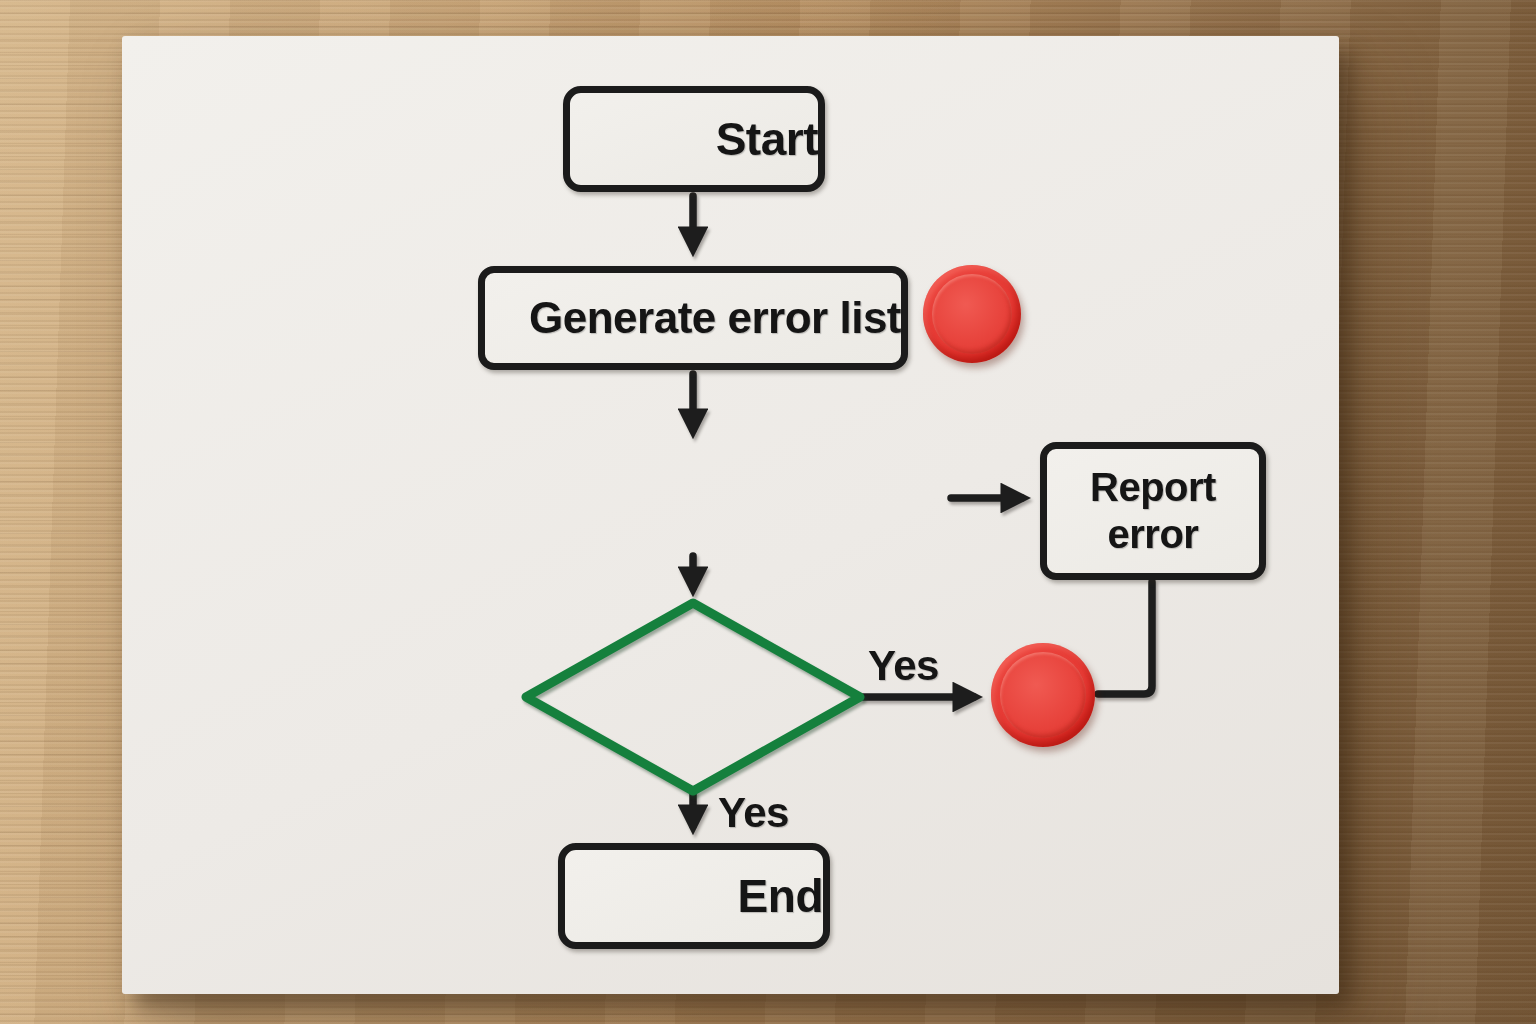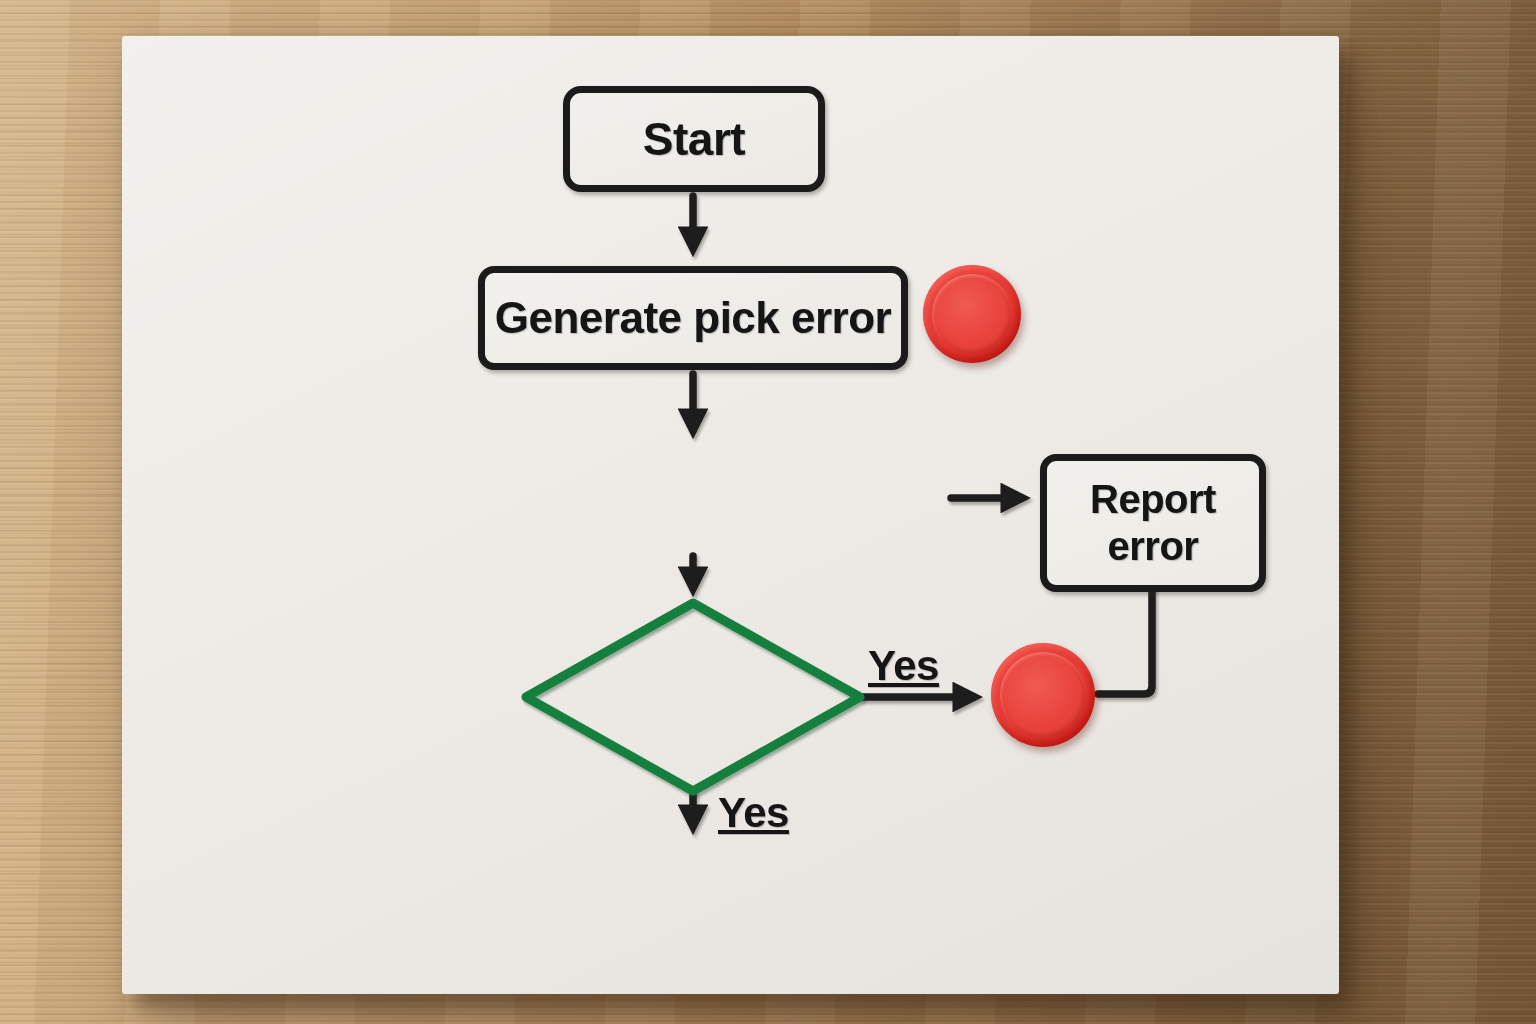--- a/index.html
+++ b/index.html
@@ -13,32 +13,31 @@
       repeating-linear-gradient(92deg, rgba(255,244,220,0.05) 0 70px, rgba(80,54,28,0.05) 70px 160px),
       linear-gradient(100deg, #cca97b 0%, #c6a173 26%, #b48d60 48%, #997650 68%, #80613f 86%, #745636 100%);
   }
   .paper{
     position:absolute;left:122px;top:36px;width:1217px;height:958px;border-radius:3px;
     background:linear-gradient(155deg,#f2f0ec 0%,#edeae6 55%,#e6e2dd 100%);
     box-shadow:12px 14px 22px rgba(56,36,16,0.50), 28px 36px 70px rgba(56,36,16,0.28);
   }
   .connectors{position:absolute;left:0;top:0;pointer-events:none;}
   .node{
-    position:absolute;display:flex;align-items:center;justify-content:center;text-align:center;
+    position:absolute;display:flex;align-items:center;justify-content:flex-end;text-align:center;
     box-sizing:border-box;border:7px solid #1b1b1b;border-radius:18px;
     background:linear-gradient(160deg,#f2f0ec, #eceae5);
     color:#151515;font-weight:700;letter-spacing:-0.5px;
     text-shadow:1px 1px 1px rgba(30,30,30,0.25);
     filter:drop-shadow(2px 3px 2px rgba(45,40,32,0.35));
     line-height:1.18;
   }
   .label{
     position:absolute;color:#151515;font-weight:700;letter-spacing:-0.5px;
     text-shadow:1px 1px 1px rgba(30,30,30,0.25);
-    text-decoration:underline;
   }
   .diamond-label{
     position:absolute;display:flex;align-items:center;justify-content:center;text-align:center;
     color:#151515;font-weight:700;letter-spacing:-0.5px;
     text-shadow:1px 1px 1px rgba(30,30,30,0.25);
   }
   .sticker{
     position:absolute;border-radius:50%;
     background:radial-gradient(circle at 40% 35%, #ee4a43 0%, #e63a34 55%, #d5241f 74%, #cb1c17 100%);
     box-shadow:3px 5px 7px rgba(90,25,12,0.35),
@@ -73,29 +72,32 @@
       <path d="M1152 582 V686 Q1152 694 1144 694 H1098"></path>
     </g>
     <polygon points="693,603 860,697 693,791 526,697" fill="none" stroke="#15803d" stroke-width="9" stroke-linejoin="round" style="filter:drop-shadow(2px 3px 1.5px rgba(25,60,35,0.40));"></polygon>
   </svg>
 
   <div class="node" style="left:563px;top:86px;width:262px;height:106px;font-size:46px;">
     <span>Start</span>
   </div>
 
   <div class="node" style="left:478px;top:266px;width:430px;height:104px;font-size:44px;border-radius:16px;">
-    <span>Generate pick error</span>
+    <span>Generate error list</span>
   </div>
 
 
-  <div class="node" style="left:1040px;top:442px;width:226px;height:138px;font-size:40px;border-radius:16px;padding:0 17px;margin-top:12px;">
+  <div class="node" style="left:1040px;top:442px;width:226px;height:138px;font-size:40px;border-radius:16px;padding:0 17px;">
     <span>Report error</span>
   </div>
 
 
+  <div class="node" style="left:558px;top:843px;width:272px;height:106px;font-size:46px;">
+    <span>End</span>
+  </div>
 
   <div class="label" style="left:868px;top:642px;font-size:42px;">Yes</div>
 
   <div class="label" style="left:718px;top:789px;font-size:42px;">Yes</div>
 
   <div class="sticker" style="left:923px;top:265px;width:98px;height:98px;"></div>
 
   <div class="sticker" style="left:991px;top:643px;width:104px;height:104px;"></div>
 </div>
 

